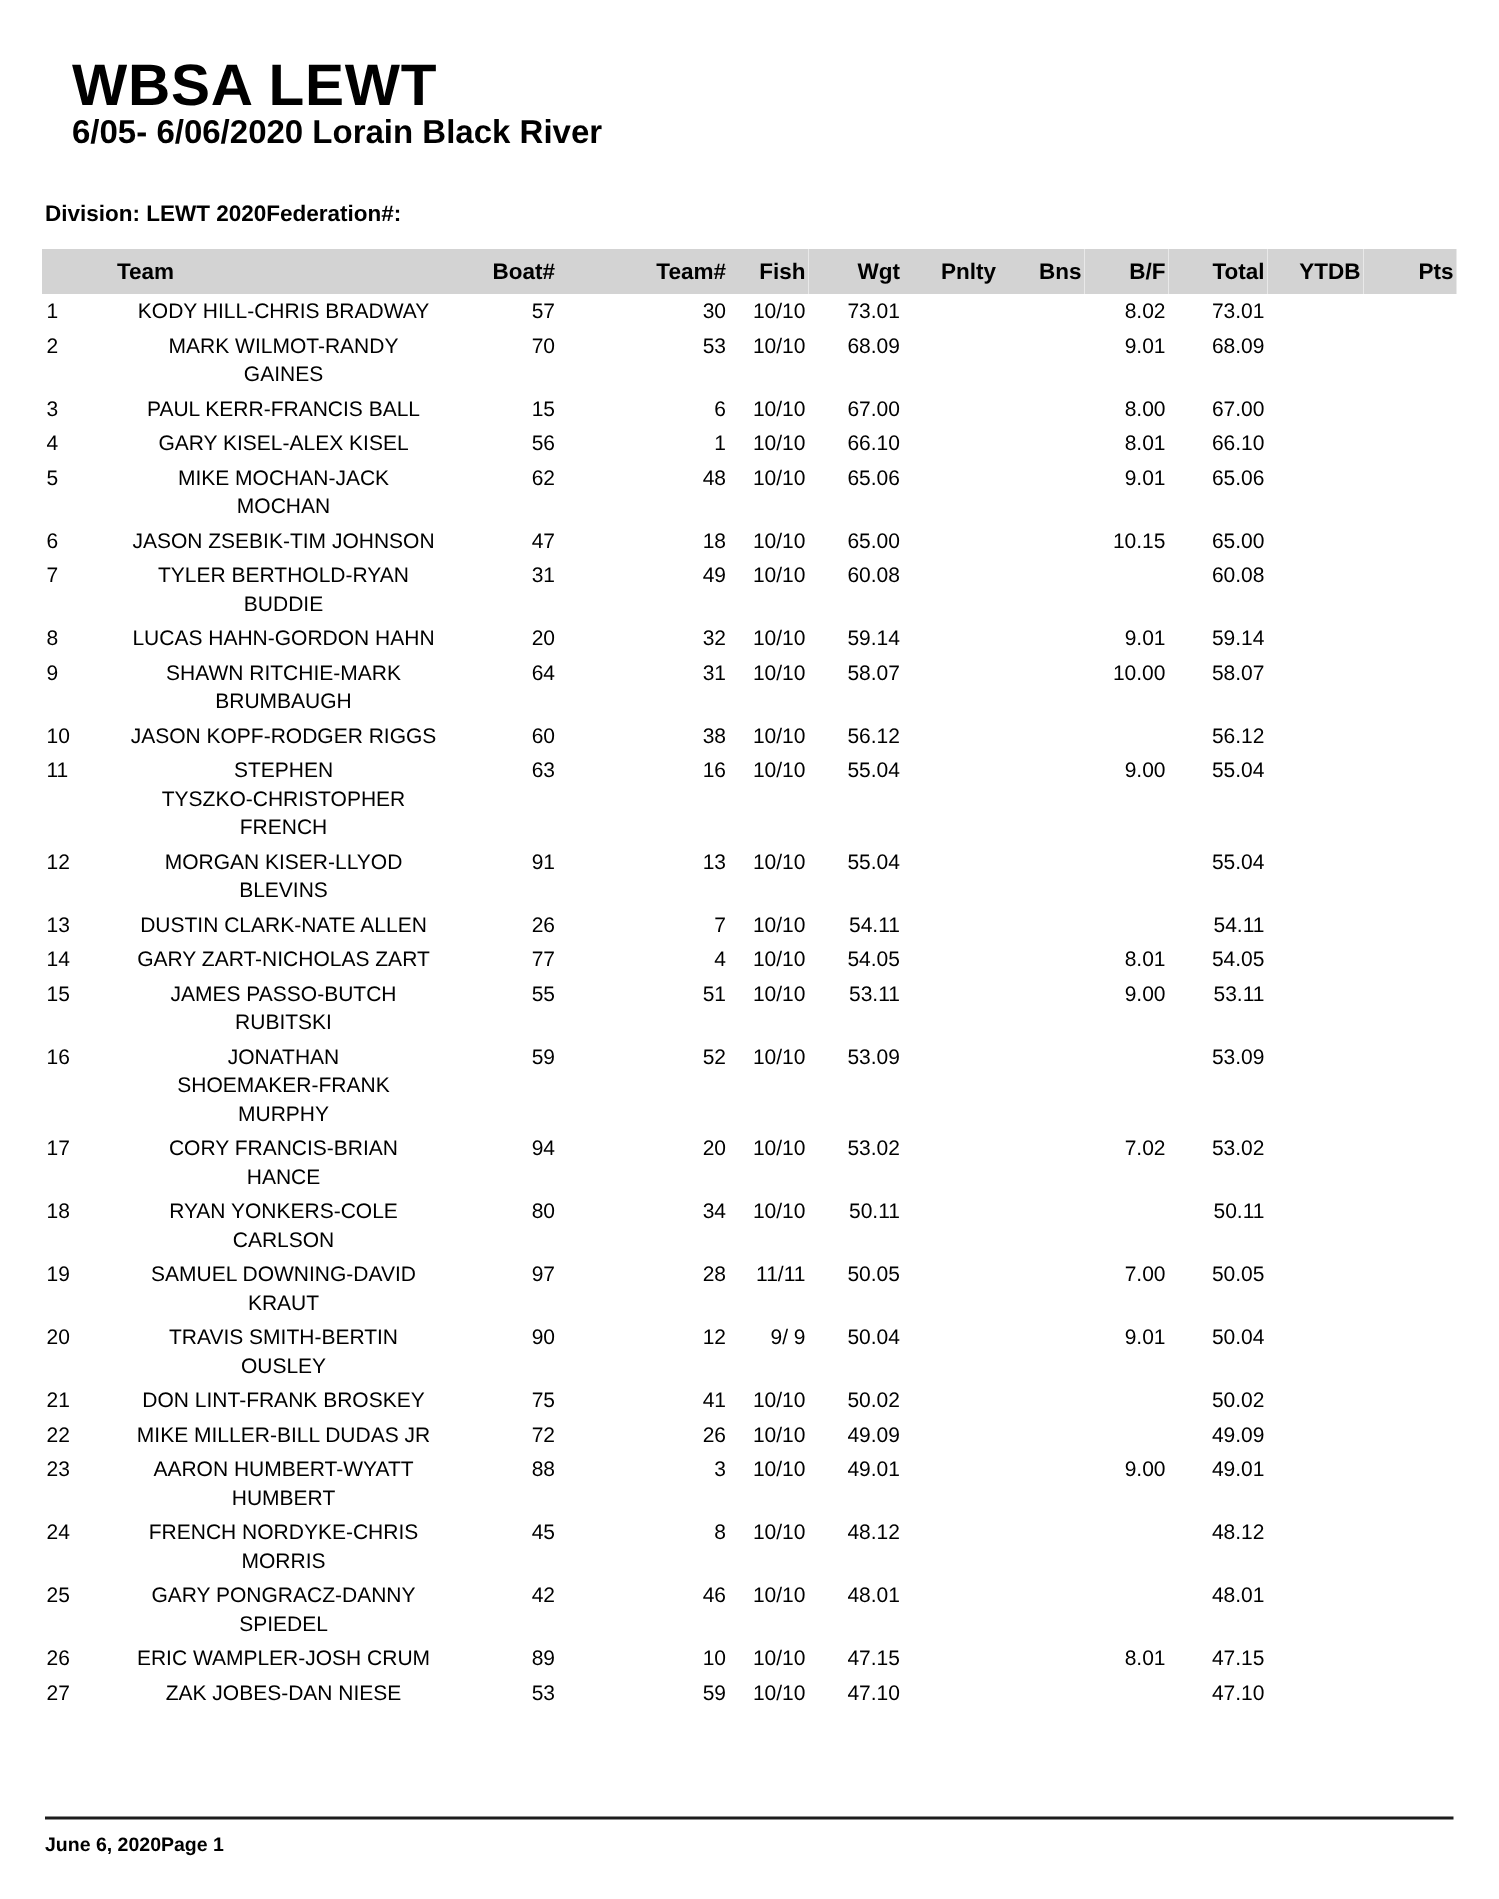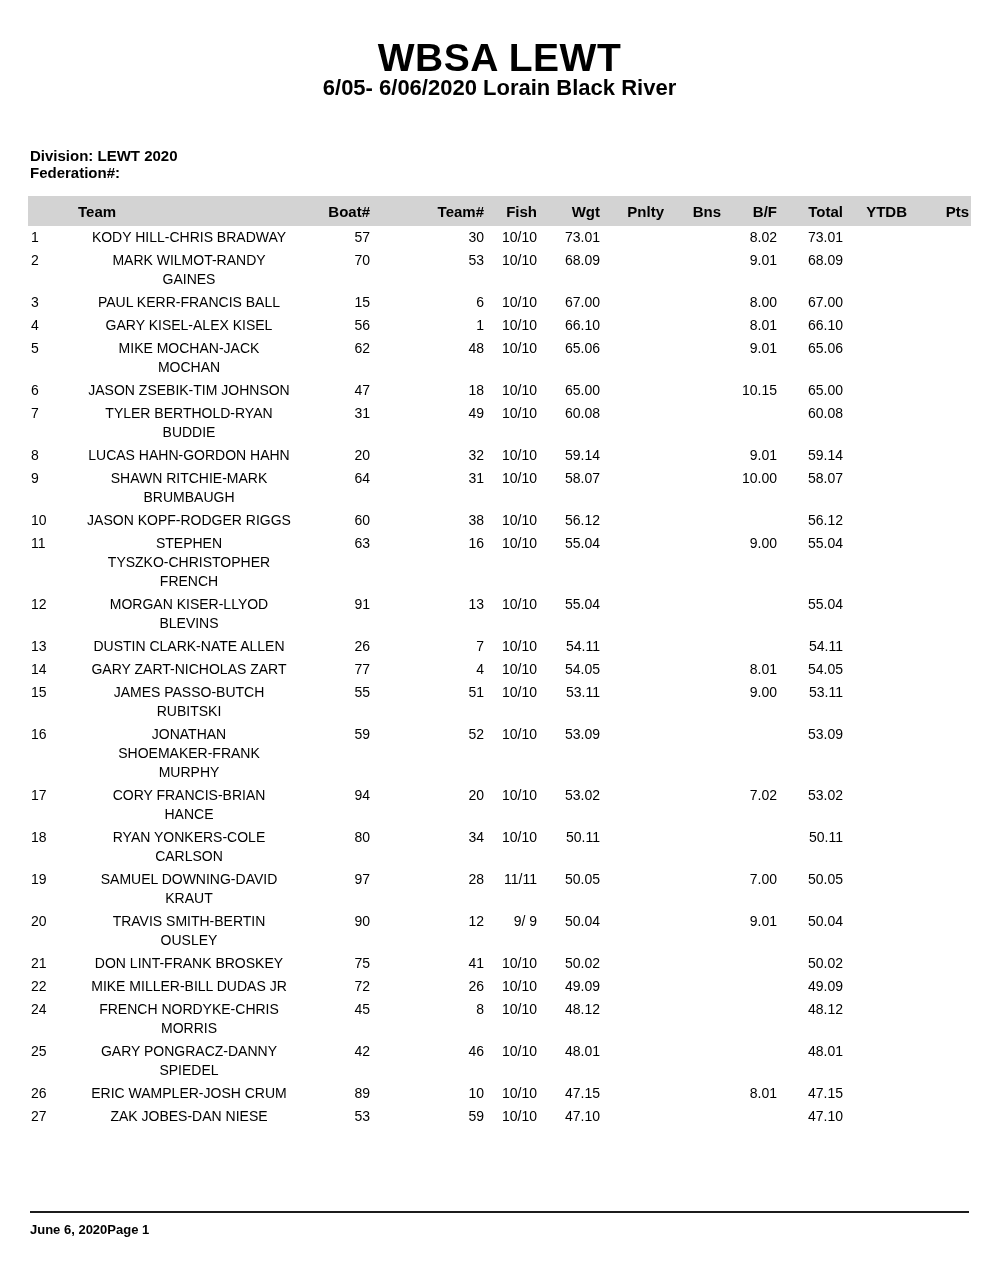--- a/index.html
+++ b/index.html
@@ -4,30 +4,29 @@
 <style>
   html, body { margin: 0; padding: 0; }
   body {
     width: 999px; height: 1266px;
     background: #ffffff; color: #000000;
     font-family: "Liberation Sans", sans-serif;
     position: relative; overflow: hidden;
   }
   .page { position: absolute; inset: 0; }
 
-  .title-block { text-align: center; padding-top: 38px; }
+  .title-block { text-align: left; padding-top: 38px; padding-left: 48px; }
   .title   { font-size: 39px; font-weight: bold; line-height: 1.0; letter-spacing: 0.5px; }
   .subtitle{ font-size: 24px; font-weight: bold; line-height: 1.0; margin-top: 3px; }
   .event   { font-size: 22px; font-weight: bold; line-height: 1.0; margin-top: 0; }
 
   .meta-row {
     display: flex; 
     font-size: 15px; font-weight: bold;
-    margin: 48px 34px 0 30px;
-    flex-direction: column;
+    margin: 35px 34px 0 30px;
   }
 
   table.results {
     border-collapse: collapse; table-layout: fixed;
     width: 943px; margin: 15px 0 0 28px;
   }
   table.results thead th {
     background: #d3d3d3;
     font-size: 15px; font-weight: bold;
     height: 30px; vertical-align: middle;
@@ -417,20 +416,35 @@
           <td class="col-fish">10/10</td>
           <td>49.09</td>
           <td></td>
           <td></td>
           <td></td>
           <td>49.09</td>
           <td></td>
           <td></td>
         </tr>
         <tr>
+          <td class="col-rank">23</td>
+          <td class="col-team">AARON HUMBERT-WYATT
+HUMBERT</td>
+          <td>88</td>
+          <td>3</td>
+          <td class="col-fish">10/10</td>
+          <td>49.01</td>
+          <td></td>
+          <td></td>
+          <td>9.00</td>
+          <td>49.01</td>
+          <td></td>
+          <td></td>
+        </tr>
+        <tr>
           <td class="col-rank">24</td>
           <td class="col-team">FRENCH NORDYKE-CHRIS
 MORRIS</td>
           <td>45</td>
           <td>8</td>
           <td class="col-fish">10/10</td>
           <td>48.12</td>
           <td></td>
           <td></td>
           <td></td>

